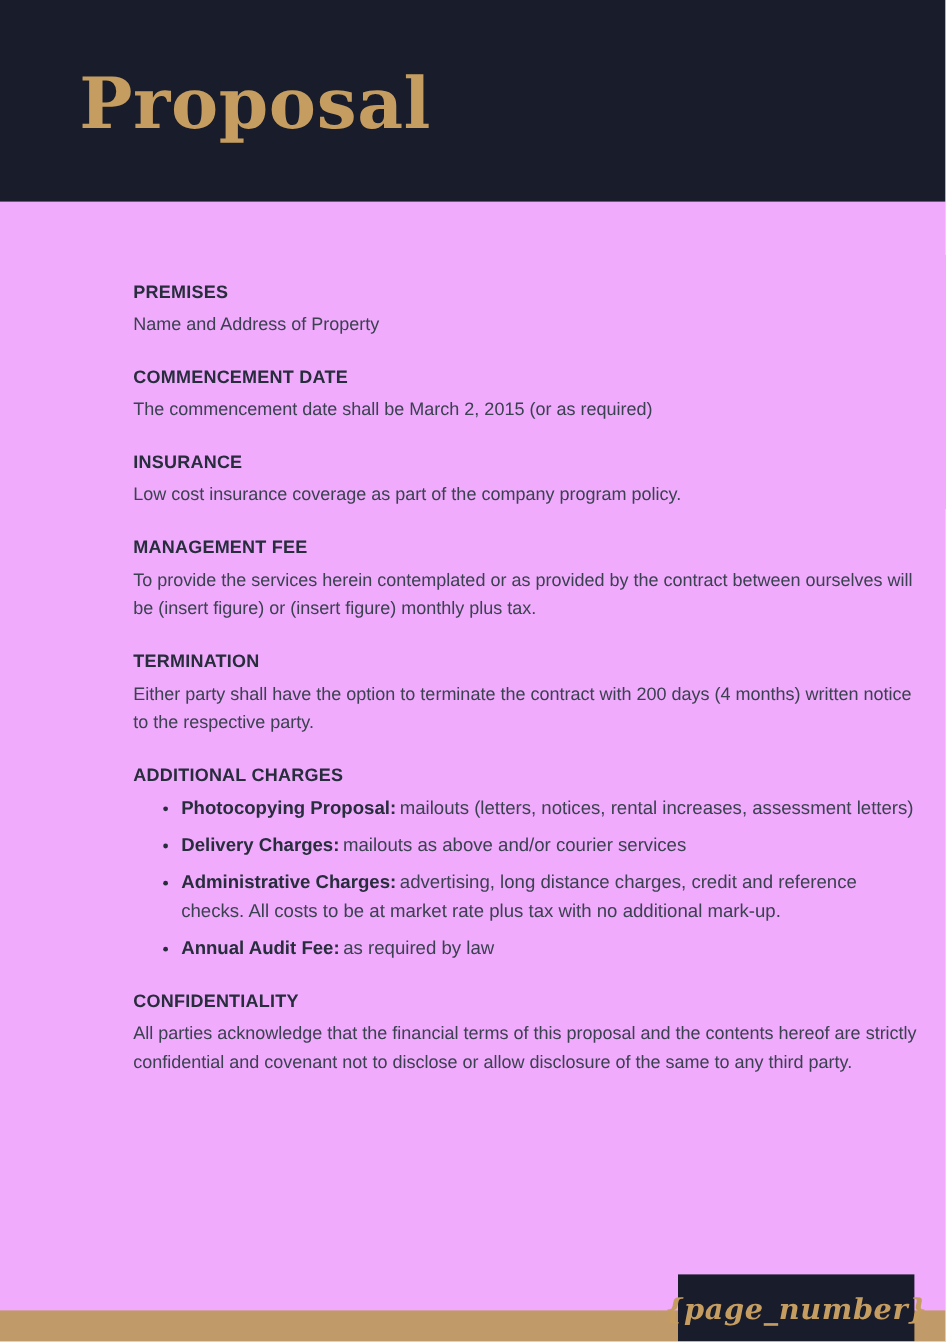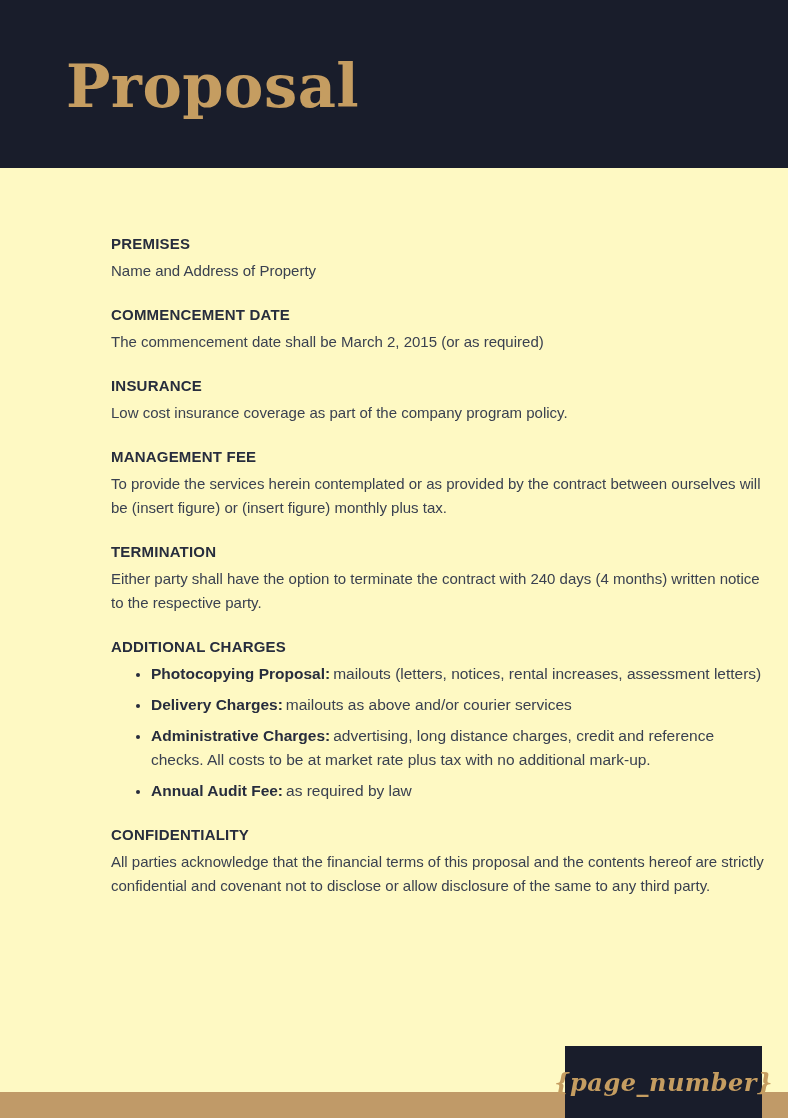--- a/index.html
+++ b/index.html
@@ -2,21 +2,21 @@
 <html><head>
 <meta charset="utf-8">
 <style>
   * { box-sizing: border-box; }
   html, body { margin: 0; padding: 0; background: #e9e9e9; }
   .page {
     position: relative;
     width: 788px;
     height: 1118px;
     margin: 0 auto;
-    background: #fef9c3;
+    background: #f0abfc;
     font-family: "Liberation Sans", sans-serif;
     overflow: hidden;
   }
   
   .banner {
     position: absolute;
     top: 0; left: 0;
     width: 100%;
     height: 168px;
     background: #191d2b;
@@ -75,21 +75,21 @@
     left: 0; bottom: 0;
     width: 100%;
     height: 26px;
     background: #c09a68;
     z-index: 1;
   }
   .page-number-box {
     position: absolute;
     right: 26px; bottom: 0;
     width: 197px;
-    height: 72px;
+    height: 56px;
     background: #191d2b;
     z-index: 2;
     display: flex;
     align-items: center;
     justify-content: center;
   }
   .page-number {
     font-family: "DejaVu Serif", serif;
     font-style: italic;
     font-weight: 700;
@@ -125,21 +125,21 @@
       <p class="sec-body">Low cost insurance coverage as part of the company program policy.</p>
     </section>
 
     <section class="doc-section">
       <h2 class="sec-head">MANAGEMENT FEE</h2>
       <p class="sec-body">To provide the services herein contemplated or as provided by the contract between ourselves will be (insert figure) or (insert figure) monthly plus tax.</p>
     </section>
 
     <section class="doc-section">
       <h2 class="sec-head">TERMINATION</h2>
-      <p class="sec-body">Either party shall have the option to terminate the contract with 240 days (4 months) written notice to the respective party.</p>
+      <p class="sec-body">Either party shall have the option to terminate the contract with 200 days (4 months) written notice to the respective party.</p>
     </section>
 
     <section class="doc-section">
       <h2 class="sec-head">ADDITIONAL CHARGES</h2>
       <ul class="bullet-list">
         <li>
           <span class="bi-label">Photocopying Proposal:</span><span class="bi-text">mailouts (letters, notices, rental increases, assessment letters)</span>
         </li>
         <li>
           <span class="bi-label">Delivery Charges:</span><span class="bi-text">mailouts as above and/or courier services</span>

